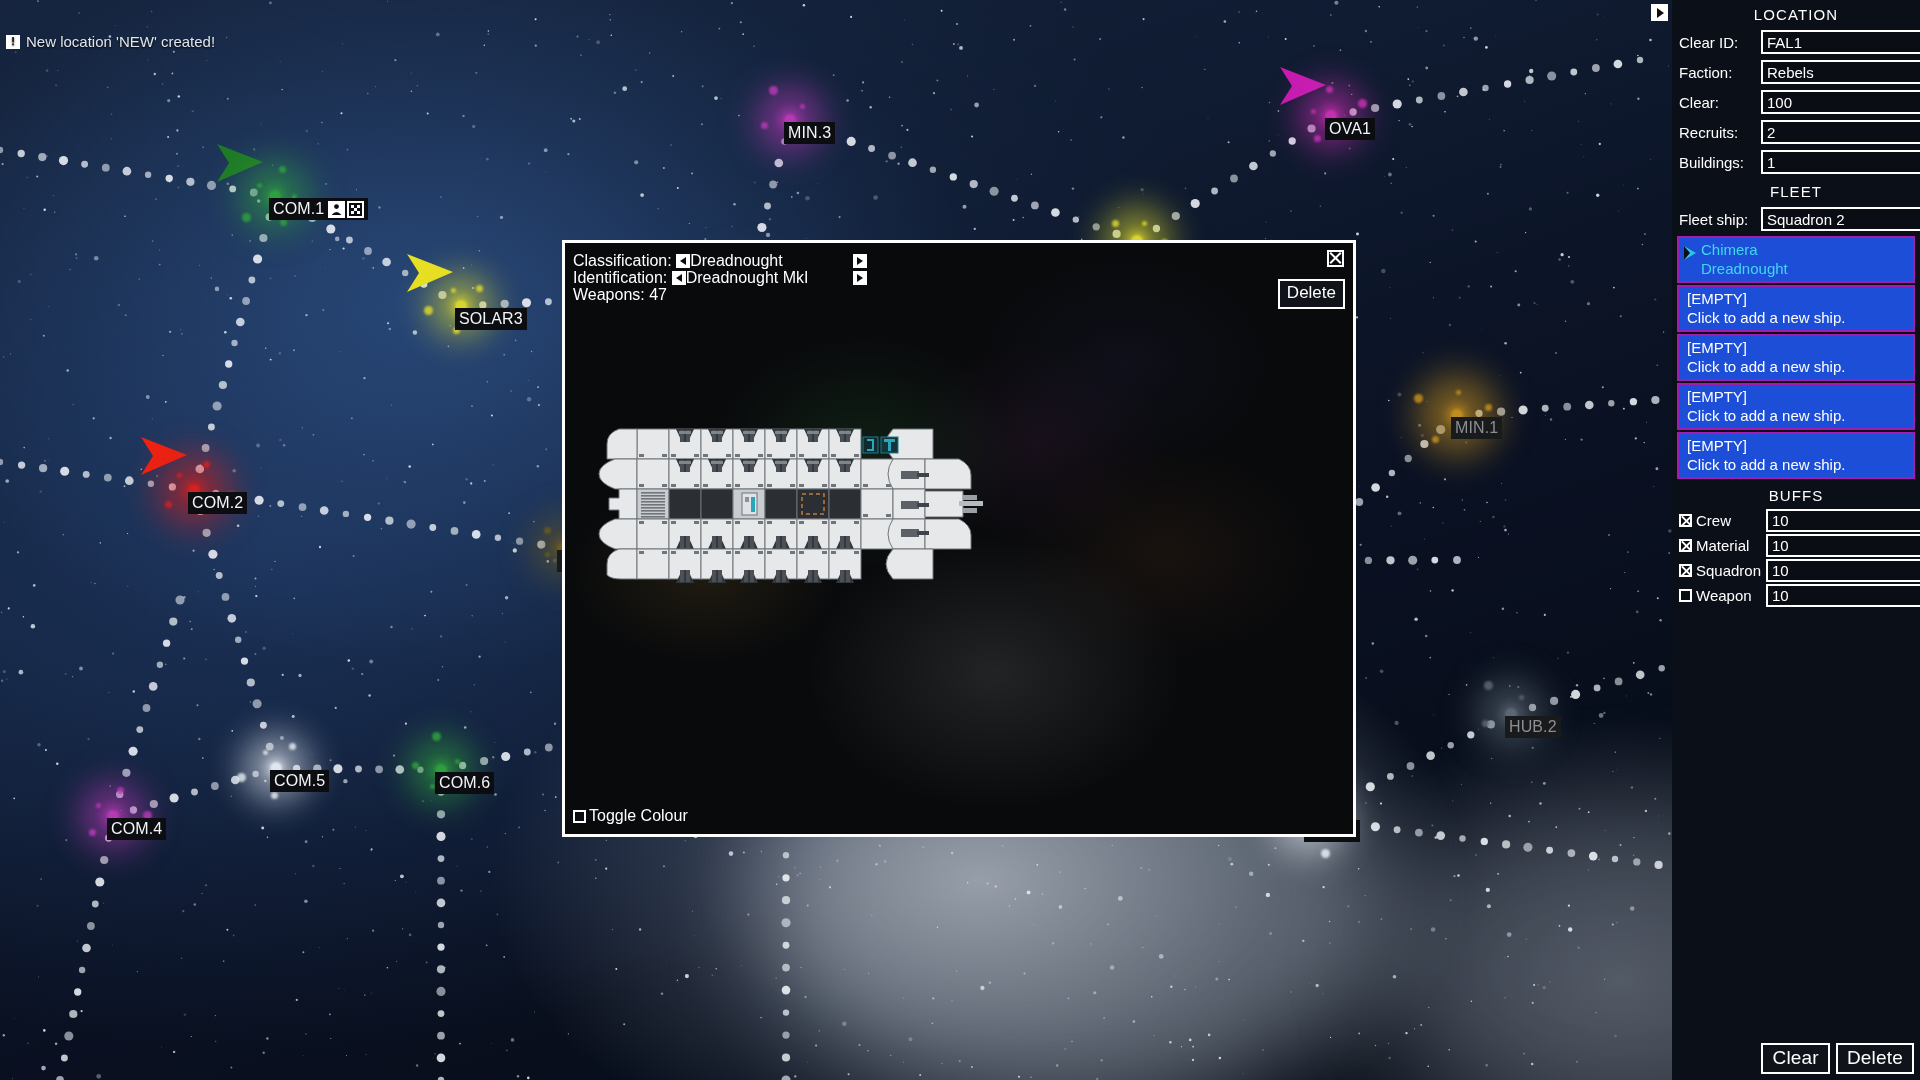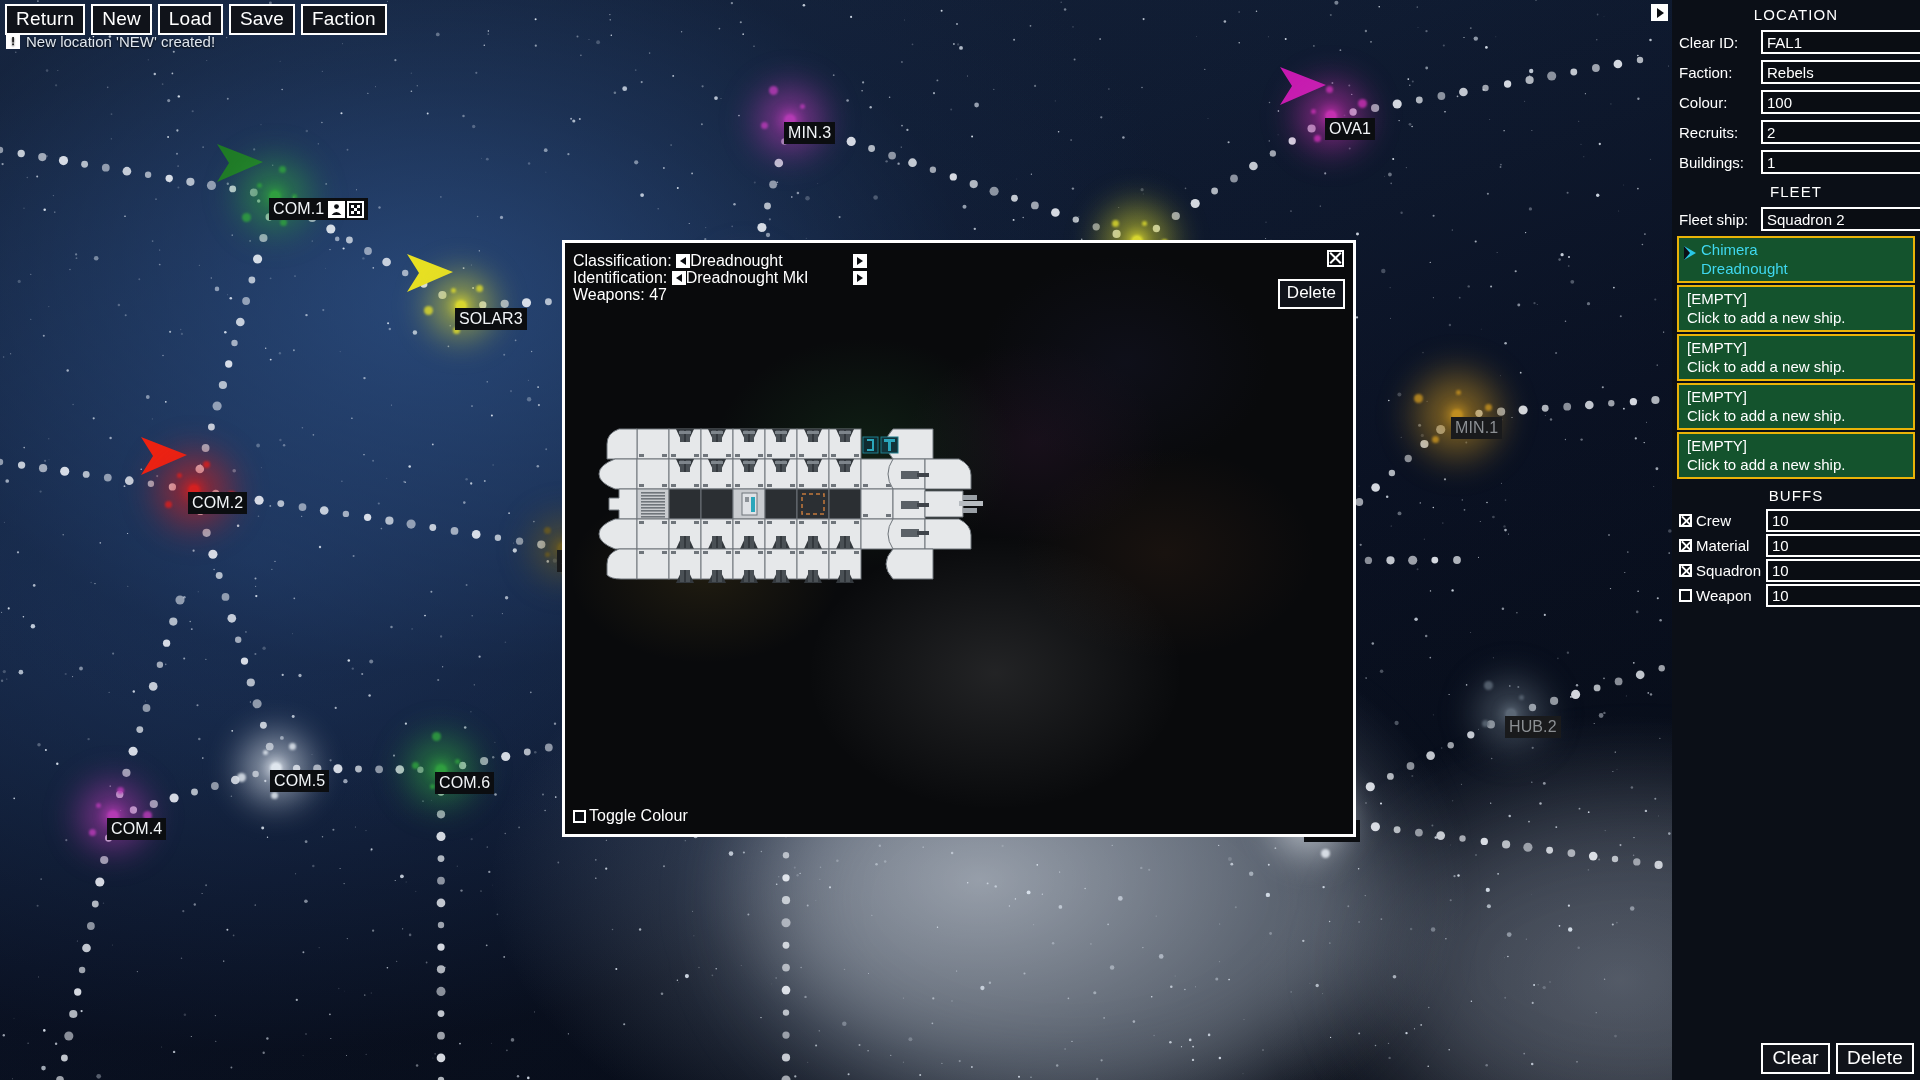--- a/index.html
+++ b/index.html
@@ -139,22 +139,22 @@
   }
   .txtfield {
     flex:1 1 auto; height:24px;
     background:#0a0d13; border:2px solid #ffffff;
     color:#ffffff; font-size:15px;
     font-family:"Liberation Sans", sans-serif;
     padding:0 4px; outline:none;
   }
   .fleet-slot {
     margin:2px 5px 2px 5px;
-    border:2px solid #eab308;
-    background:#14532d;
+    border:2px solid #a21caf;
+    background:#1d4ed8;
     padding:2px 4px 3px 8px;
     min-height:40px;
     cursor:pointer;
     position:relative;
   }
   .fleet-slot .l1 { font-size:15px; line-height:19px; }
   .fleet-slot .l2 { font-size:15px; line-height:19px; }
   .fleet-slot.active { padding-left:22px; }
   .fleet-slot.active .l1, .fleet-slot.active .l2 { color:#3fd8ef; }
   .slot-caret {
@@ -2441,27 +2441,20 @@
         <div class="core" style="background:#b43ab4;box-shadow:0 0 10px 4px #b43ab4aa;"></div>
         <div class="spark" style="left:calc(50% + -15.0px);top:calc(50% + -10.8px);width:5px;height:5px;margin:-2.5px 0 0 -2.5px;background:#b43ab4;opacity:.85;"></div>
         <div class="spark" style="left:calc(50% + 7.9px);top:calc(50% + -25.2px);width:7px;height:7px;margin:-3.5px 0 0 -3.5px;background:#b43ab4;opacity:.85;"></div>
         <div class="spark" style="left:calc(50% + 34.3px);top:calc(50% + -0.5px);width:9px;height:9px;margin:-4.5px 0 0 -4.5px;background:#b43ab4;opacity:.85;"></div>
         <div class="spark" style="left:calc(50% + 6.1px);top:calc(50% + 17.4px);width:5px;height:5px;margin:-2.5px 0 0 -2.5px;background:#b43ab4;opacity:.85;"></div>
         <div class="spark" style="left:calc(50% + -20.9px);top:calc(50% + 16.1px);width:7px;height:7px;margin:-3.5px 0 0 -3.5px;background:#b43ab4;opacity:.85;"></div>
         <div class="node-label"><span>COM.4</span></div>
       </div>
     </div>
 
-  <div id="toolbar">
-    <button class="tb-btn">Return</button>
-    <button class="tb-btn">New</button>
-    <button class="tb-btn">Load</button>
-    <button class="tb-btn">Save</button>
-    <button class="tb-btn">Faction</button>
-  </div>
 
   <div id="status-line">
     <span class="warn-ico">!</span>
     <span>New location 'NEW' created!</span>
   </div>
 
   <div id="map-expand">
       <span class="tri"></span>
     </div>
 
@@ -2471,21 +2464,21 @@
 
     <div class="form-row">
       <label>Clear ID:</label>
       <input class="txtfield" value="FAL1" style="">
     </div>
     <div class="form-row">
       <label>Faction:</label>
       <input class="txtfield" value="Rebels" style="">
     </div>
     <div class="form-row">
-      <label>Colour:</label>
+      <label>Clear:</label>
       <input class="txtfield" value="100" style="">
     </div>
     <div class="form-row">
       <label>Recruits:</label>
       <input class="txtfield" value="2" style="">
     </div>
     <div class="form-row">
       <label>Buildings:</label>
       <input class="txtfield" value="1" style="">
     </div>

